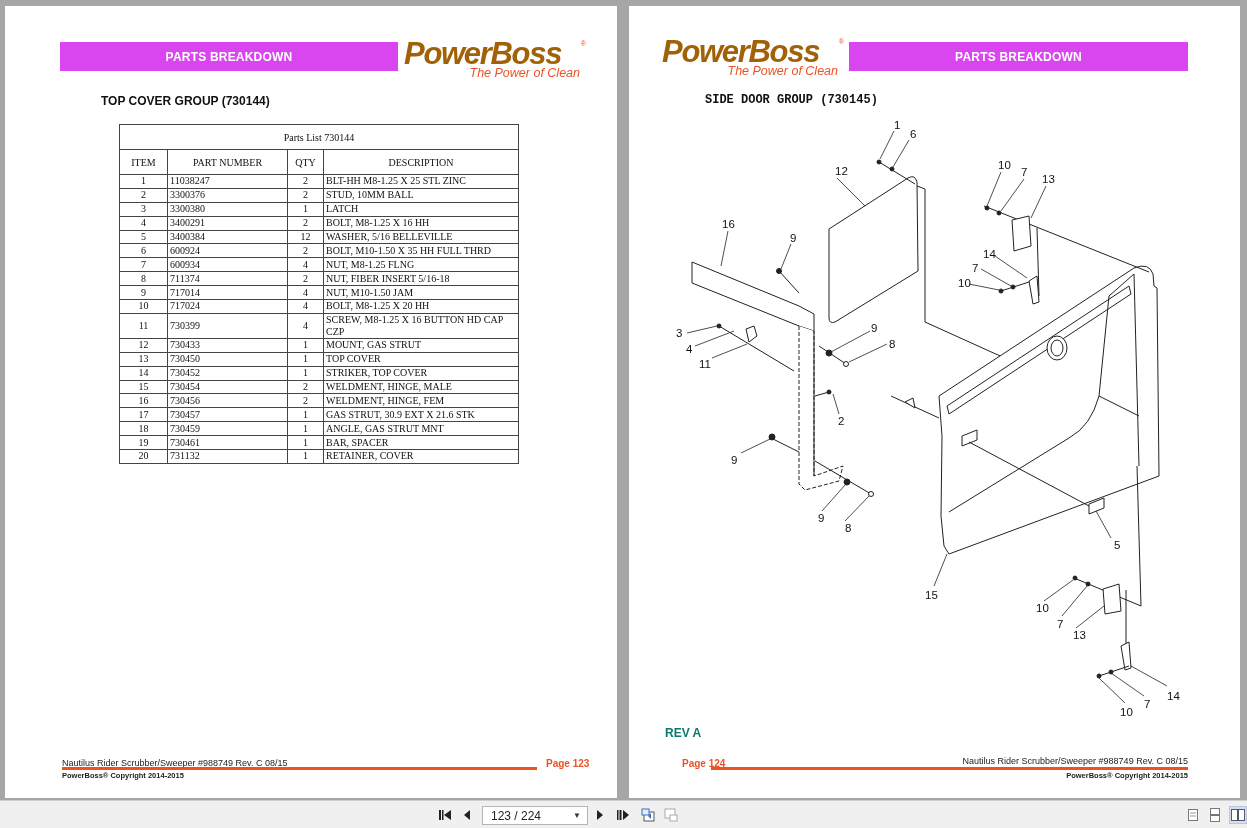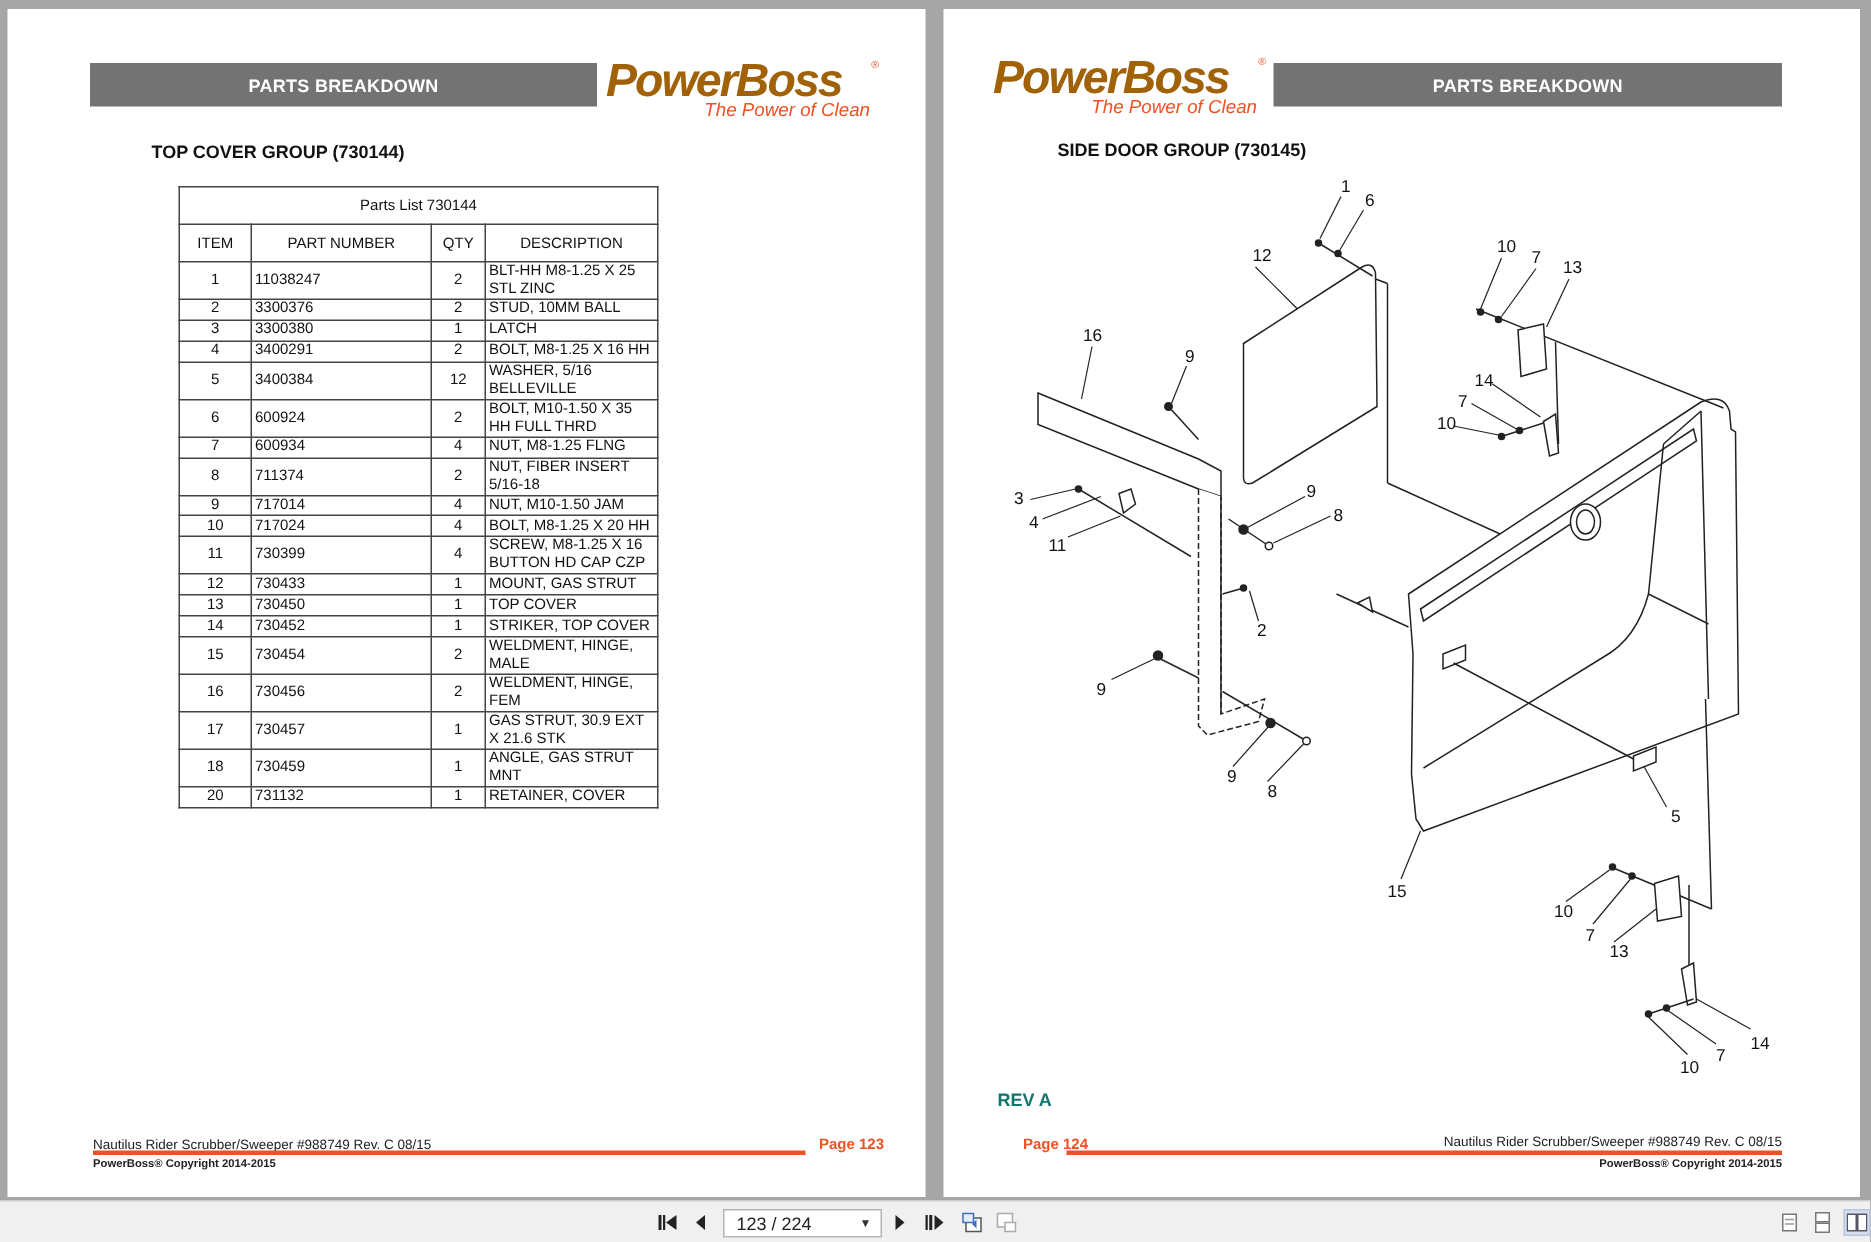--- a/index.html
+++ b/index.html
@@ -4,32 +4,32 @@
 <style>
   * { box-sizing: border-box; margin: 0; padding: 0; }
   html, body { width: 1247px; height: 828px; overflow: hidden; }
   body { background: #a6a6a6; font-family: "Liberation Sans", sans-serif; position: relative; }
 
   .viewer { position: absolute; left: 0; top: 0; width: 1247px; height: 800px; background: #a6a6a6; }
   .page { position: absolute; top: 6px; background: #fff; height: 792px; }
   .page-left { left: 5px; width: 612px; }
   .page-right { left: 629px; width: 611px; }
 
-  .banner { position: absolute; height: 29px; background: #737373; color: #fff; font-weight: bold;
+  .banner { position: absolute; height: 29px; background: #d946ef; color: #fff; font-weight: bold;
             font-size: 12px; display: flex; align-items: center; justify-content: center; letter-spacing: 0.2px; }
   .logo { position: absolute; width: 182px; height: 40px; }
   .logo .brand { position: absolute; left: 0; top: -4px; font-size: 31px; font-weight: bold; font-style: italic;
                  color: #a16207; letter-spacing: -1.3px; font-family: "Liberation Sans", sans-serif; white-space: nowrap; }
   .logo .reg { position: absolute; right: 0; top: 0; font-size: 7px; color: #ed5124; }
   .logo .tag { position: absolute; right: 6px; top: 26px; font-size: 12.5px; font-style: italic; color: #ed5124; white-space: nowrap; }
 
   .section-title { position: absolute; font-weight: bold; font-size: 12px; color: #111; margin-left: 40px; }
 
-  table.parts { position: absolute; left: 114px; top: 118px; width: 320px; border-collapse: collapse;
-                font-size: 10px; color: #111; }
+  table.parts { position: absolute; left: 114px; top: 118px; width: 400px; border-collapse: collapse;
+                font-size: 10px; color: #111; font-family: Liberation Serif, serif; }
   table.parts td, table.parts th { border: 1px solid #444; font-weight: normal; }
   table.parts .caption-row th { height: 25px; font-size: 10px; }
   table.parts .head-row th { height: 25px; font-size: 10px; }
   table.parts td { height: 13.9px; padding: 0 2px; line-height: 12px; }
   table.parts td.c-item { text-align: center; width: 48px; }
   table.parts td.c-part { width: 120px; }
   table.parts td.c-qty { text-align: center; width: 36px; }
 
   .footer-doc { position: absolute; font-size: 9px; color: #222; }
   .footer-line { position: absolute; height: 3px; background: #ed5124; }
@@ -181,20 +181,26 @@
             <td class="c-qty">1</td>
             <td class="c-desc">GAS STRUT, 30.9 EXT X 21.6 STK</td>
           </tr>
           <tr>
             <td class="c-item">18</td>
             <td class="c-part">730459</td>
             <td class="c-qty">1</td>
             <td class="c-desc">ANGLE, GAS STRUT MNT</td>
           </tr>
           <tr>
+            <td class="c-item">19</td>
+            <td class="c-part">730461</td>
+            <td class="c-qty">1</td>
+            <td class="c-desc">BAR, SPACER</td>
+          </tr>
+          <tr>
             <td class="c-item">20</td>
             <td class="c-part">731132</td>
             <td class="c-qty">1</td>
             <td class="c-desc">RETAINER, COVER</td>
           </tr>
         </tbody>
     </table>
 
     <div class="footer-doc" style="left:57px; top:752px;">Nautilus Rider Scrubber/Sweeper #988749 Rev. C 08/15</div>
     <div class="footer-line" style="left:57px; top:761px; width:475px;"></div>
@@ -202,21 +208,21 @@
     <div class="footer-page" style="left:541px; top:752px;">Page  123</div>
   </div>
 
   <div class="page page-right">
     <div class="logo" style="left:33px; top:32px;">
       <span class="brand">PowerBoss</span>
       <span class="reg">®</span>
       <span class="tag">The Power of Clean</span>
     </div>
     <div class="banner" style="left:220px; top:36px; width:339px;">PARTS BREAKDOWN</div>
-    <div class="section-title" style="left:36px; top:87px;">SIDE DOOR GROUP (730145)</div>
+    <div class="section-title" style="left:36px; top:87px;font-family:Liberation Mono, monospace;">SIDE DOOR GROUP (730145)</div>
 
     <div class="diagram">
       <svg viewBox="0 0 611 792" xmlns="http://www.w3.org/2000/svg" fill="none" stroke="#222" stroke-width="1">
 
         <path d="M200 223 L279 172 Q286 168 288 176 L289 265 L206 316 Q200 318 200 312 Z" fill="#fff"></path>
         <line x1="288" y1="180" x2="296" y2="183"></line>
         <line x1="296" y1="183" x2="296" y2="316"></line>
         <line x1="296" y1="316" x2="380" y2="354"></line>
 
         <path d="M63 256 L170 300 L185 308 L185 325 L170 320 L63 277 Z" fill="#fff"></path>

